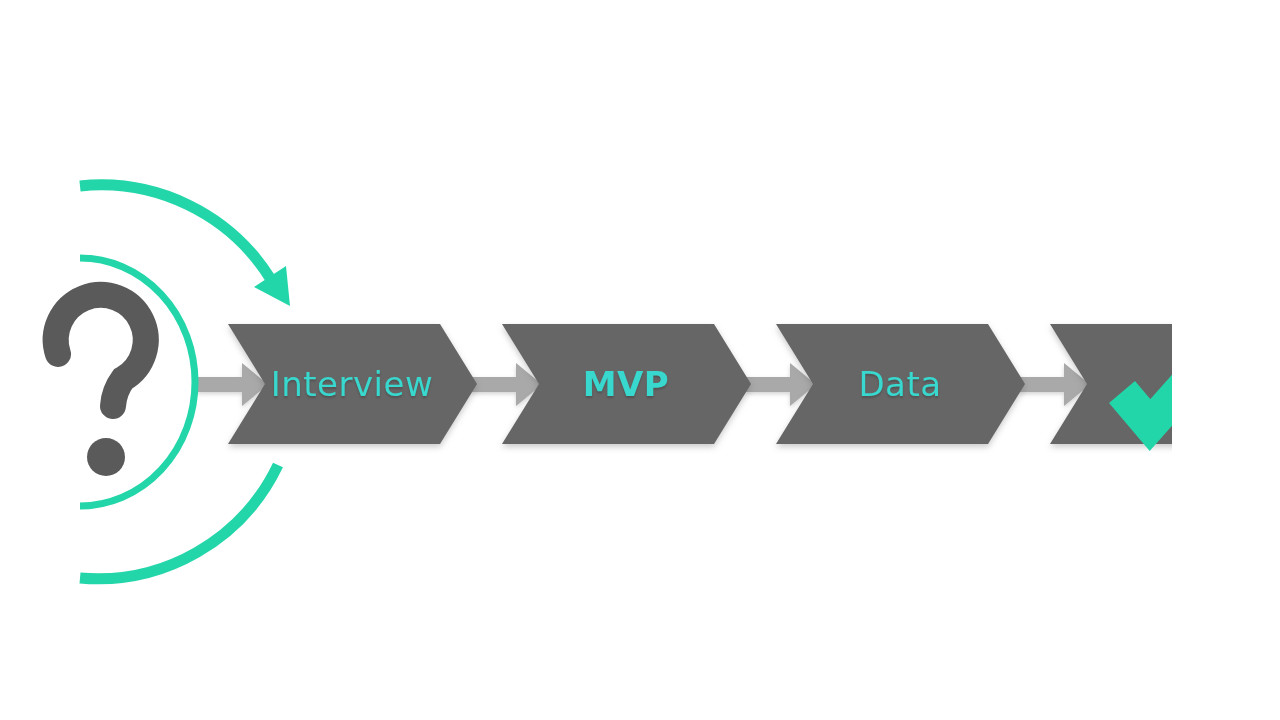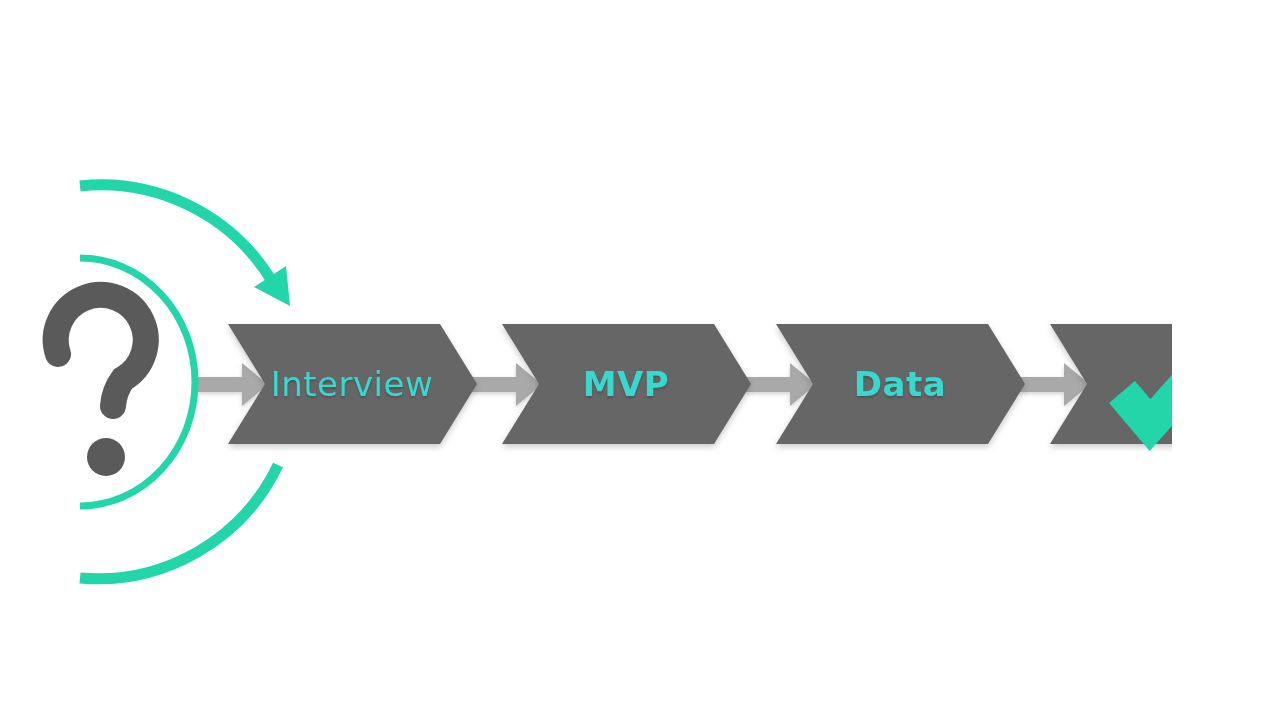--- a/index.html
+++ b/index.html
@@ -72,14 +72,14 @@
       <polygon class="chevron" points="502,324 714,324 751,384 714,444 502,444 539,384"></polygon>
       <polygon class="chevron" points="776,324 988,324 1025,384 988,444 776,444 813,384"></polygon>
       <polygon class="chevron" points="1050,324 1244,324 1281,384 1244,444 1050,444 1087,384"></polygon>
     </g>
 
     <path class="check" d="M1122 392 L1150 425 L1222 344"></path>
   </svg>
 
   <div class="step-label" style="left:352px;top:384px;">Interview</div>
   <div class="step-label" style="left:626px;top:384px;font-weight:bold;">MVP</div>
-  <div class="step-label" style="left:900px;top:384px;font-weight:bold;">Data</div>
+  <div class="step-label" style="left:900px;top:384px;">Data</div>
 </div>
 
 </body></html>

